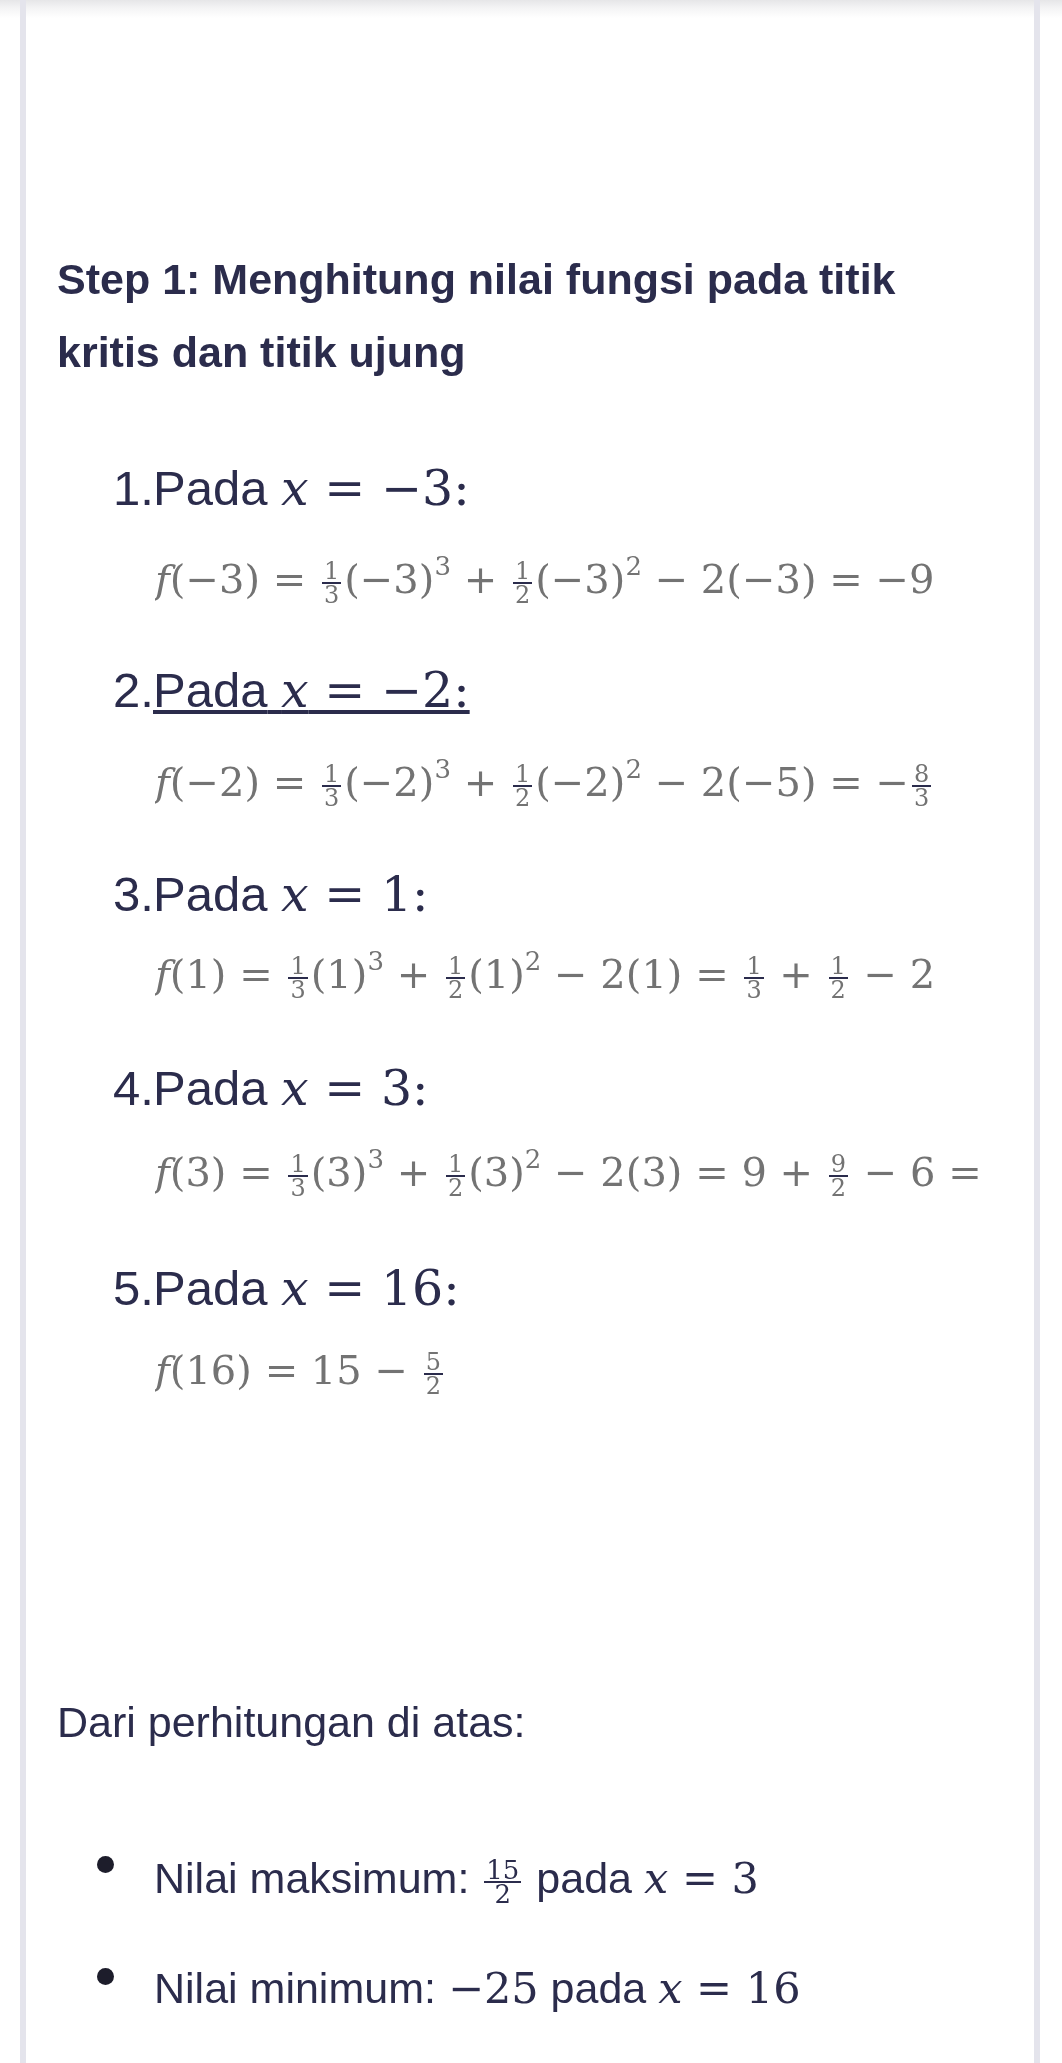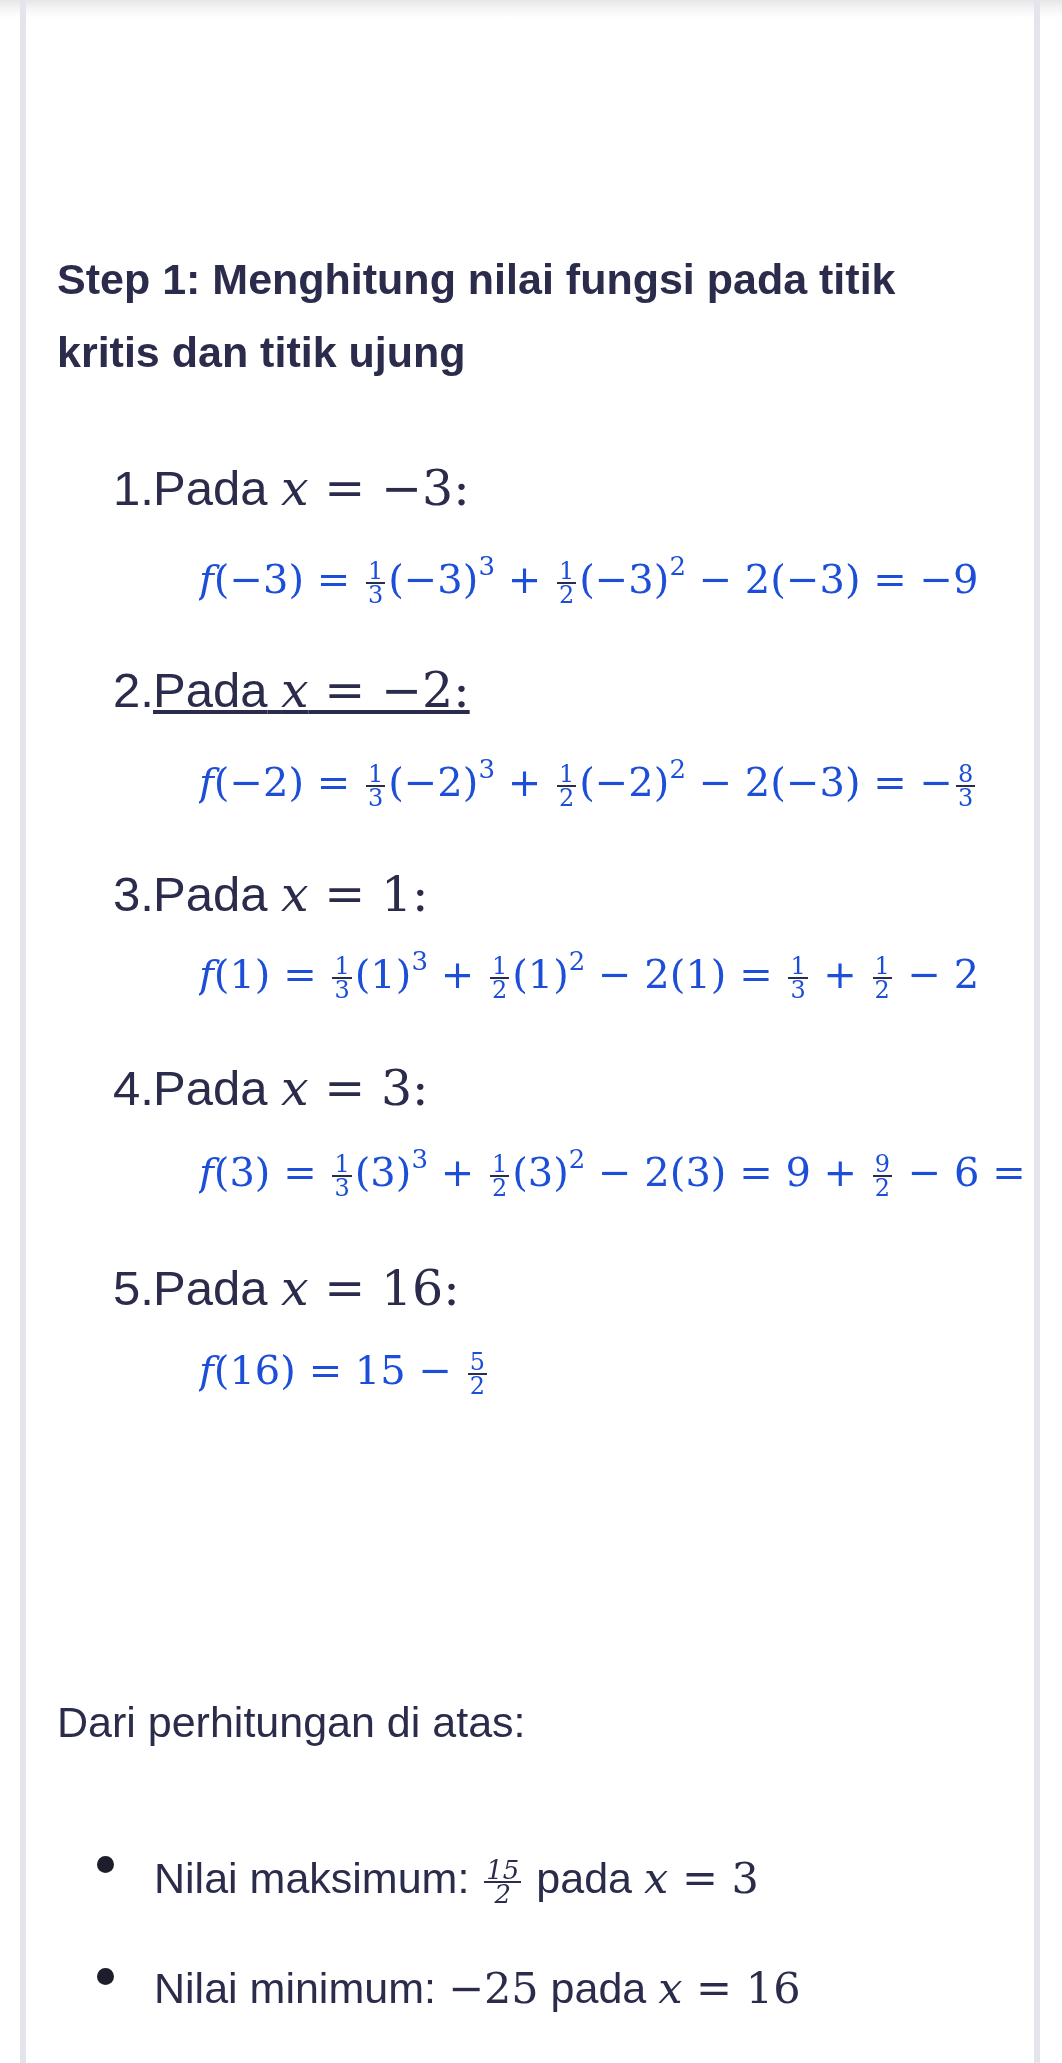--- a/index.html
+++ b/index.html
@@ -25,21 +25,21 @@
   .step-heading {
     font-weight:bold; font-size:43px; line-height:73px;
     left:0; width:930px; white-space:normal;
   }
   .item-label { font-size:49px; line-height:52px; }
   .item-num { display:inline-block; width:40px; }
   .mvar { font-family:"DejaVu Serif", serif; font-style:italic; }
   .mrm { font-family:"DejaVu Serif", serif; }
   .eq {
     font-family:"DejaVu Serif", serif; font-size:40px; line-height:60px;
-    left:98px; width:850px; overflow:hidden; color:#1d4ed8;margin-left:44px;
+    left:98px; width:850px; overflow:hidden; color:#737373;
   }
   .frac {
     display:inline-block; vertical-align:middle; text-align:center;
     font-size:24px; line-height:22px; margin:0 3px;
   }
   .frac .num { display:block; padding:0 2px; border-bottom:2px solid #2b2c4c; }
   .frac .den { display:block; padding:0 2px; }
   sup { font-size:26px; vertical-align:18px; line-height:0; }
   .plain { font-size:43px; line-height:56px; left:0; }
   .bullet {
@@ -63,21 +63,21 @@
     <span class="item-num">1.</span><span>Pada</span> <span class="mvar">x</span><span class="mrm"> = −3:</span>
   </div>
   <div class="abs eq" style="top:549px;">
     <span class="mvar">f</span><span>(−3) = </span><span class="frac"><span class="num">1</span><span class="den">3</span></span><span>(−3)</span><sup>3</sup><span> + </span><span class="frac"><span class="num">1</span><span class="den">2</span></span><span>(−3)</span><sup>2</sup><span> − 2(−3) = −9</span>
   </div>
 
   <div class="abs item-label" style="left:56px; top:664px;text-decoration:underline;">
     <span class="item-num">2.</span><span>Pada</span> <span class="mvar">x</span><span class="mrm"> = −2:</span>
   </div>
   <div class="abs eq" style="top:752px;">
-    <span class="mvar">f</span><span>(−2) = </span><span class="frac"><span class="num">1</span><span class="den">3</span></span><span>(−2)</span><sup>3</sup><span> + </span><span class="frac"><span class="num">1</span><span class="den">2</span></span><span>(−2)</span><sup>2</sup><span> − 2(−3) = −</span><span class="frac"><span class="num">8</span><span class="den">3</span></span>
+    <span class="mvar">f</span><span>(−2) = </span><span class="frac"><span class="num">1</span><span class="den">3</span></span><span>(−2)</span><sup>3</sup><span> + </span><span class="frac"><span class="num">1</span><span class="den">2</span></span><span>(−2)</span><sup>2</sup><span> − 2(−5) = −</span><span class="frac"><span class="num">8</span><span class="den">3</span></span>
   </div>
 
   <div class="abs item-label" style="left:56px; top:868px;">
     <span class="item-num">3.</span><span>Pada</span> <span class="mvar">x</span><span class="mrm"> = 1:</span>
   </div>
   <div class="abs eq" style="top:944px;">
     <span class="mvar">f</span><span>(1) = </span><span class="frac"><span class="num">1</span><span class="den">3</span></span><span>(1)</span><sup>3</sup><span> + </span><span class="frac"><span class="num">1</span><span class="den">2</span></span><span>(1)</span><sup>2</sup><span> − 2(1) = </span><span class="frac"><span class="num">1</span><span class="den">3</span></span><span> + </span><span class="frac"><span class="num">1</span><span class="den">2</span></span><span> − 2</span>
   </div>
 
   <div class="abs item-label" style="left:56px; top:1062px;">
@@ -92,20 +92,20 @@
   </div>
   <div class="abs eq" style="top:1340px;">
     <span class="mvar">f</span><span>(16) = 15 − </span><span class="frac"><span class="num">5</span><span class="den">2</span></span>
   </div>
 
 
   <div class="abs plain" style="top:1694px;">Dari perhitungan di atas:</div>
 
   <div class="bullet" style="left:40px; top:1856px;"></div>
   <div class="abs bullet-text" style="top:1850px;">
-    <span>Nilai maksimum: </span><span class="frac mrm" style="font-size:26px;font-style:italic;"><span class="num">15</span><span class="den">2</span></span><span> pada </span><span class="mvar">x</span><span class="mrm"> = 3</span>
+    <span>Nilai maksimum: </span><span class="frac mrm" style="font-size:26px;"><span class="num">15</span><span class="den">2</span></span><span> pada </span><span class="mvar">x</span><span class="mrm"> = 3</span>
   </div>
 
   <div class="bullet" style="left:40px; top:1968px;"></div>
   <div class="abs bullet-text" style="top:1960px;">
     <span>Nilai minimum: </span><span class="mrm">−25</span><span> pada </span><span class="mvar">x</span><span class="mrm"> = 16</span>
   </div>
 </div>
 
 </body></html>

